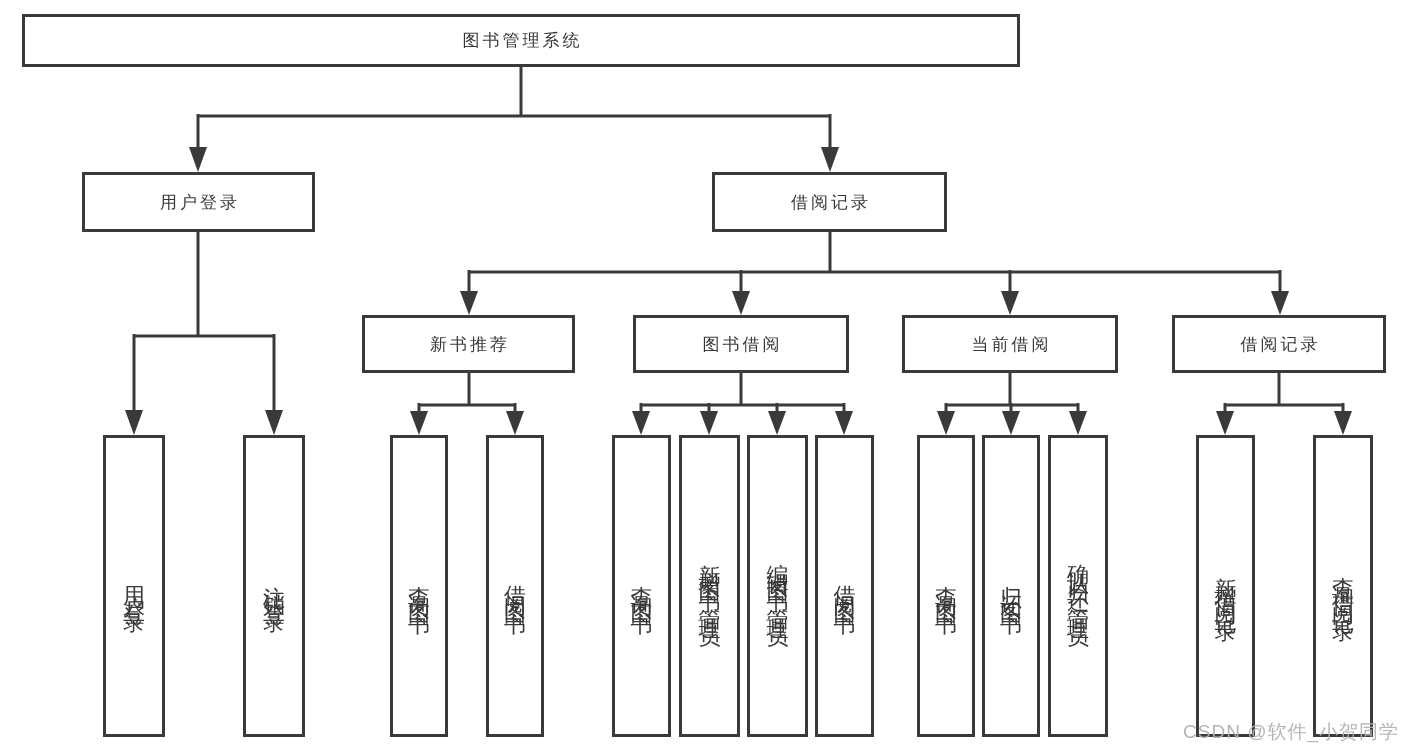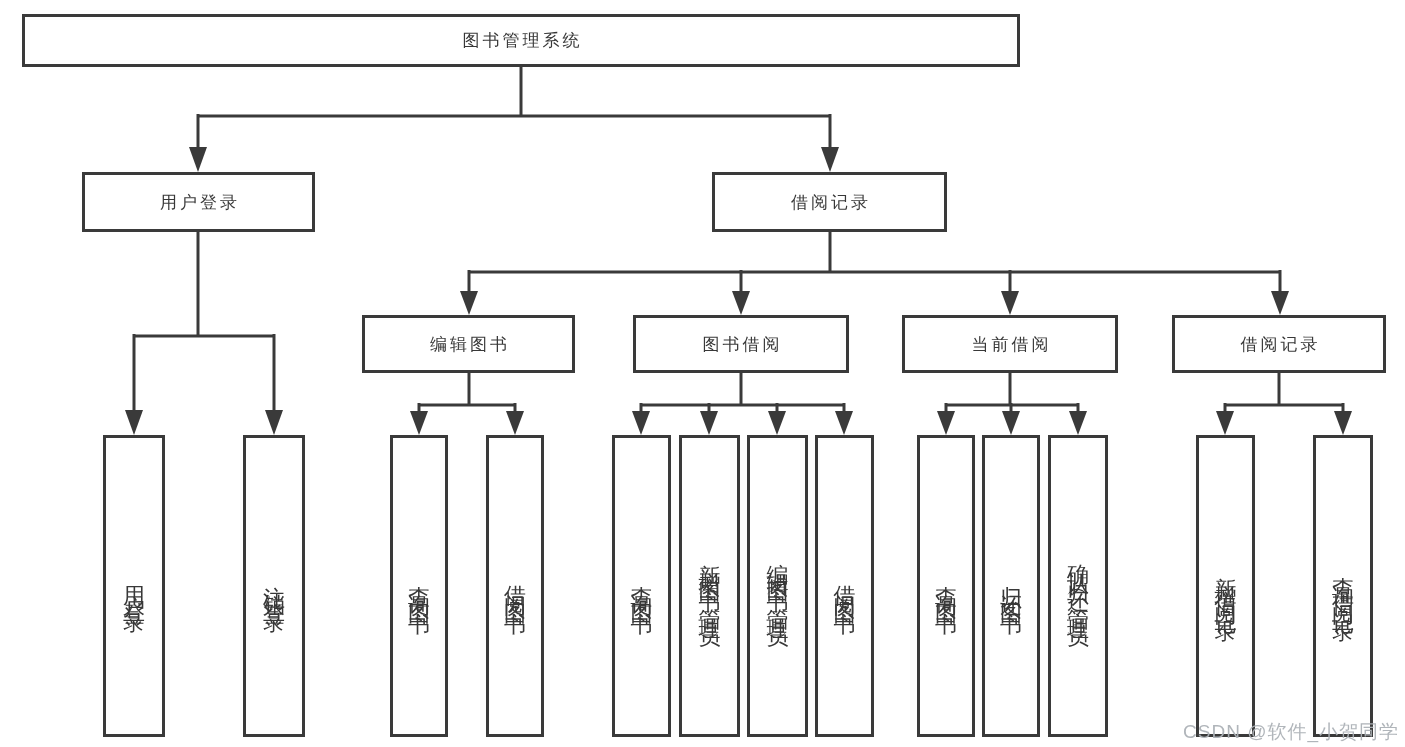--- a/index.html
+++ b/index.html
@@ -121,21 +121,21 @@
       <polygon points="1216,411 1234,411 1225,435"></polygon>
       <polygon points="1334,411 1352,411 1343,435"></polygon>
     </g>
   </svg>
 
   <div class="box h-box" style="left:22px; top:14px; width:998px; height:53px;">图书管理系统</div>
 
   <div class="box h-box" style="left:82px; top:172px; width:233px; height:60px;">用户登录</div>
   <div class="box h-box" style="left:712px; top:172px; width:235px; height:60px;">借阅记录</div>
 
-  <div class="box h-box" style="left:362px; top:315px; width:213px; height:58px;">编辑图书</div>
+  <div class="box h-box" style="left:362px; top:315px; width:213px; height:58px;">新书推荐</div>
   <div class="box h-box" style="left:633px; top:315px; width:216px; height:58px;">图书借阅</div>
   <div class="box h-box" style="left:902px; top:315px; width:216px; height:58px;">当前借阅</div>
   <div class="box h-box" style="left:1172px; top:315px; width:214px; height:58px;">借阅记录</div>
 
   <div class="box v-box" style="left:103px; top:435px; width:62px; height:302px;">用户登录</div>
   <div class="box v-box" style="left:243px; top:435px; width:62px; height:302px;">注销登录</div>
 
   <div class="box v-box" style="left:390px; top:435px; width:58px; height:302px;">查询图书</div>
   <div class="box v-box" style="left:486px; top:435px; width:58px; height:302px;">借阅图书</div>
 

